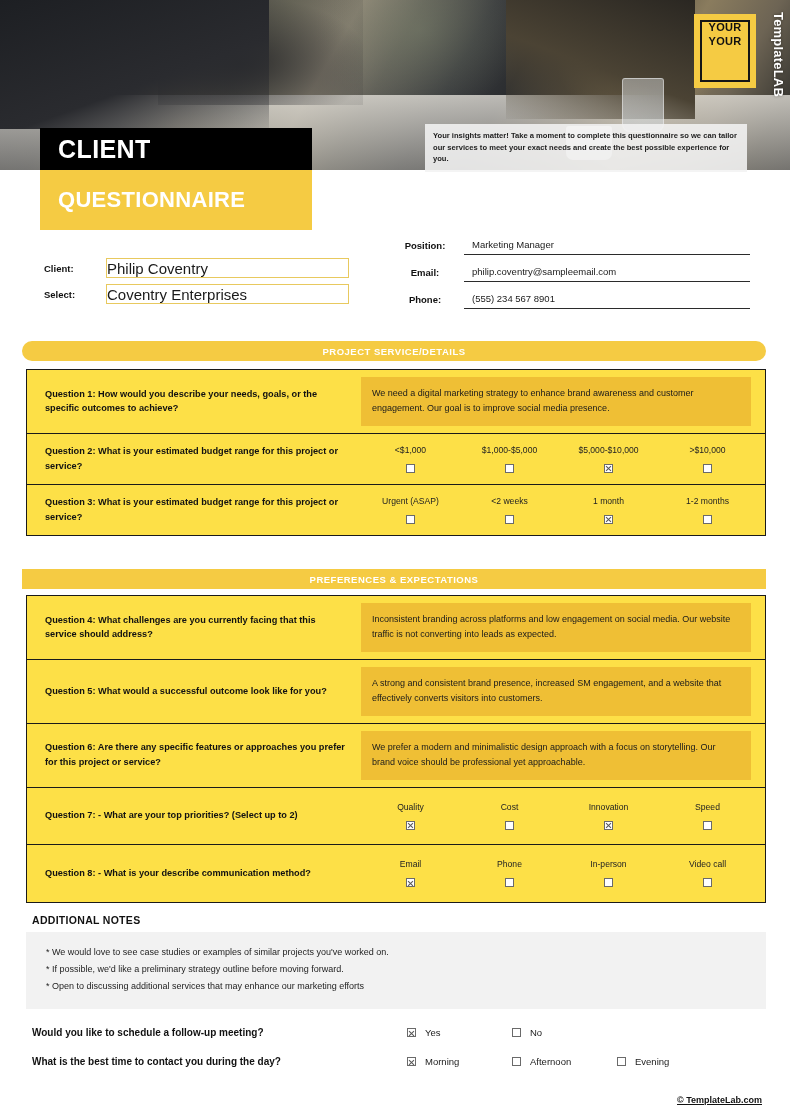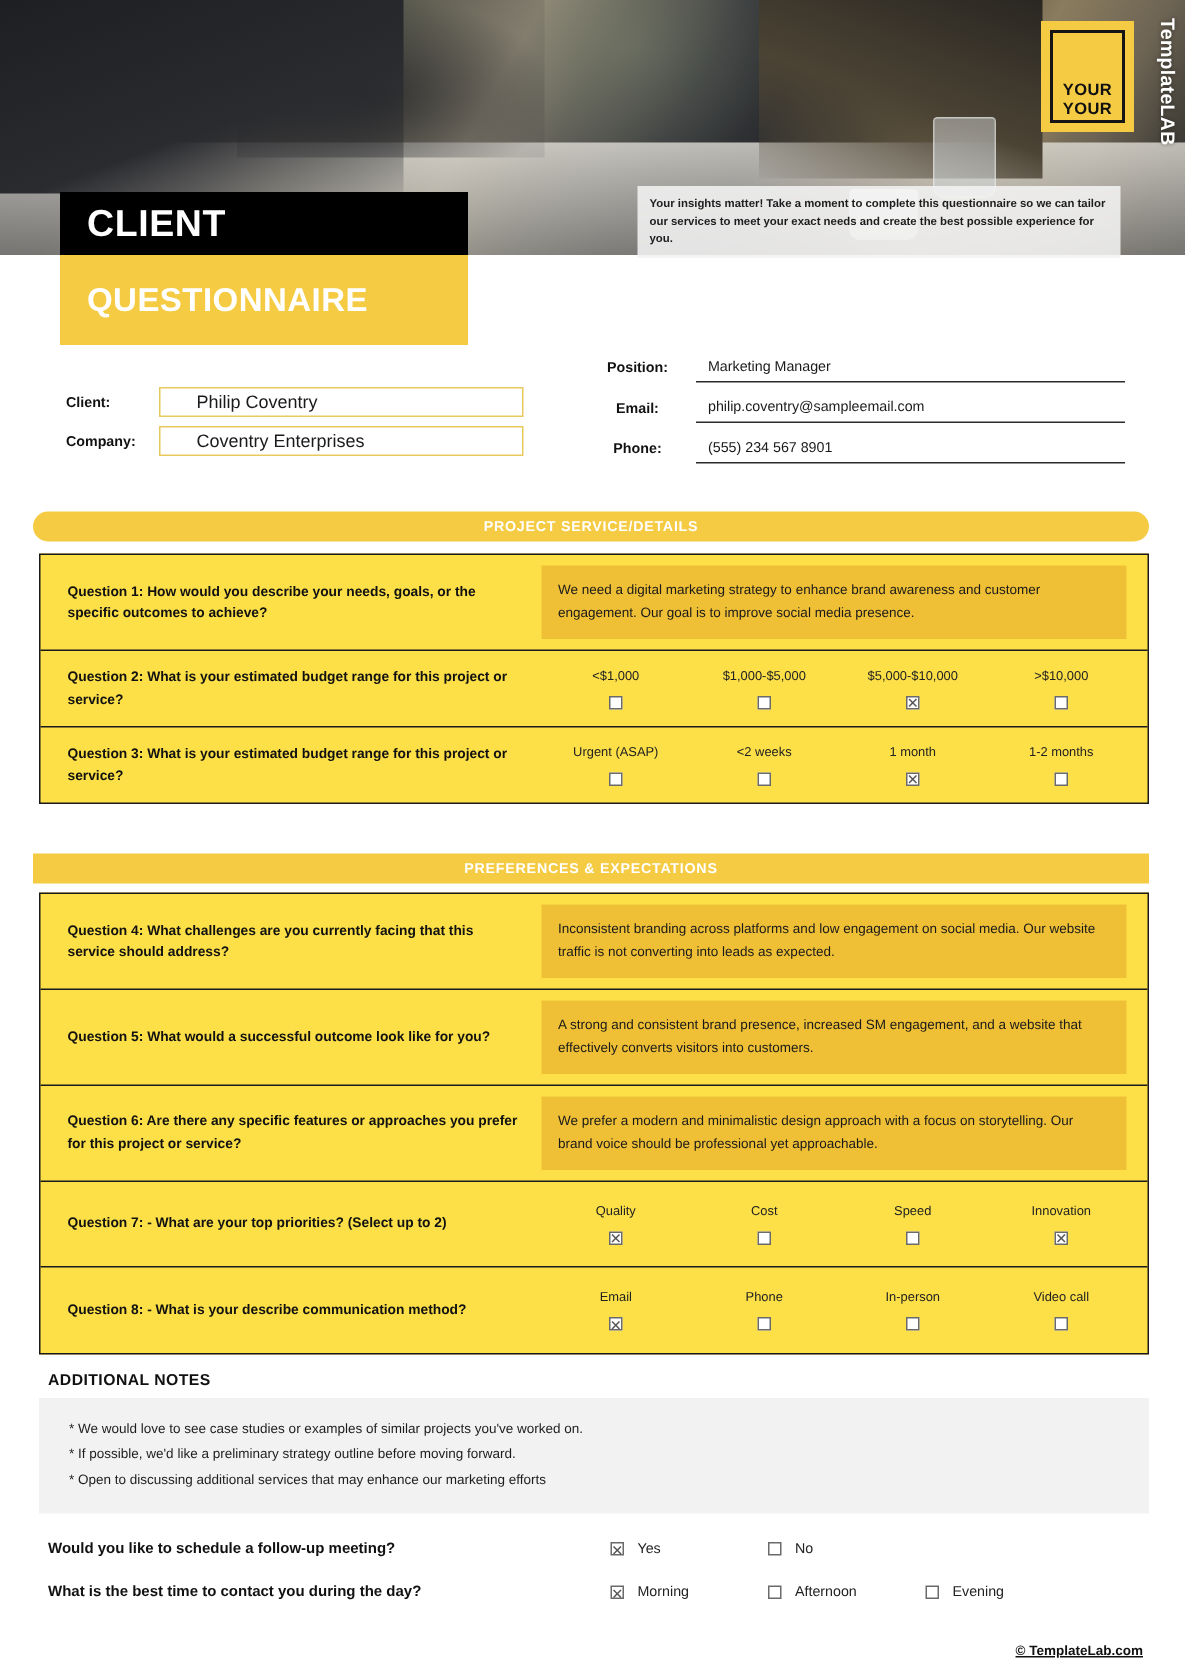--- a/index.html
+++ b/index.html
@@ -85,21 +85,21 @@
     align-items: center;
     justify-content: center;
     z-index: 5;
   }
   .logo-inner {
     width: 50px; height: 62px;
     border: 2.5px solid #151515;
     display: flex;
     flex-direction: column;
     align-items: center;
-    justify-content: flex-end;
+    justify-content: flex-start;
     gap: 2px;
   }
   .logo-inner span {
     font-size: 11px;
     font-weight: 700;
     letter-spacing: 0.3px;
     color: #111;
     line-height: 1.05;
   }
   .brand-vertical {
@@ -185,22 +185,22 @@
     padding-bottom: 4px;
   }
   .crow.right .lbl { width: 66px; flex: 0 0 66px; text-align: center; padding-right: 12px; }
 
   .field-box {
     flex: 1;
     border: 1px solid #E8C95E;
     height: 20px;
     display: flex;
     align-items: center;
-    padding-left: 24px;
-    font-size: 12px;
+    padding-left: 0;
+    font-size: 15px;
     color: #1a1a1a;
   }
   .field-line {
     flex: 1;
     border-bottom: 1.3px solid #2b2b2b;
     height: 21px;
     display: flex;
     align-items: center;
     padding-left: 8px;
     font-size: 9.5px;
@@ -387,21 +387,21 @@
   <span>QUESTIONNAIRE</span>
 </div>
 
 <div class="contact">
   <div class="contact-left">
     <div class="crow">
       <div class="lbl">Client:</div>
       <div class="field-box">Philip Coventry</div>
     </div>
     <div class="crow">
-      <div class="lbl">Company:</div>
+      <div class="lbl">Select:</div>
       <div class="field-box">Coventry Enterprises</div>
     </div>
   </div>
 
   <div class="contact-right">
     <div class="crow right">
       <div class="lbl">Position:</div>
       <div class="field-line">Marketing Manager</div>
     </div>
     <div class="crow right">
@@ -506,26 +506,26 @@
     <div class="qopts">
       <div class="opt">
         <div class="olabel">Quality</div>
         <span class="cb on"></span>
       </div>
       <div class="opt">
         <div class="olabel">Cost</div>
         <span class="cb"></span>
       </div>
       <div class="opt">
-        <div class="olabel">Speed</div>
-        <span class="cb"></span>
-      </div>
-      <div class="opt">
         <div class="olabel">Innovation</div>
         <span class="cb on"></span>
+      </div>
+      <div class="opt">
+        <div class="olabel">Speed</div>
+        <span class="cb"></span>
       </div>
     </div>
   </div>
 
   <div class="qrow" style="min-height:57px;">
     <div class="qtext">Question 8: - What is your describe communication method?</div>
     <div class="qopts">
       <div class="opt">
         <div class="olabel">Email</div>
         <span class="cb on"></span>

